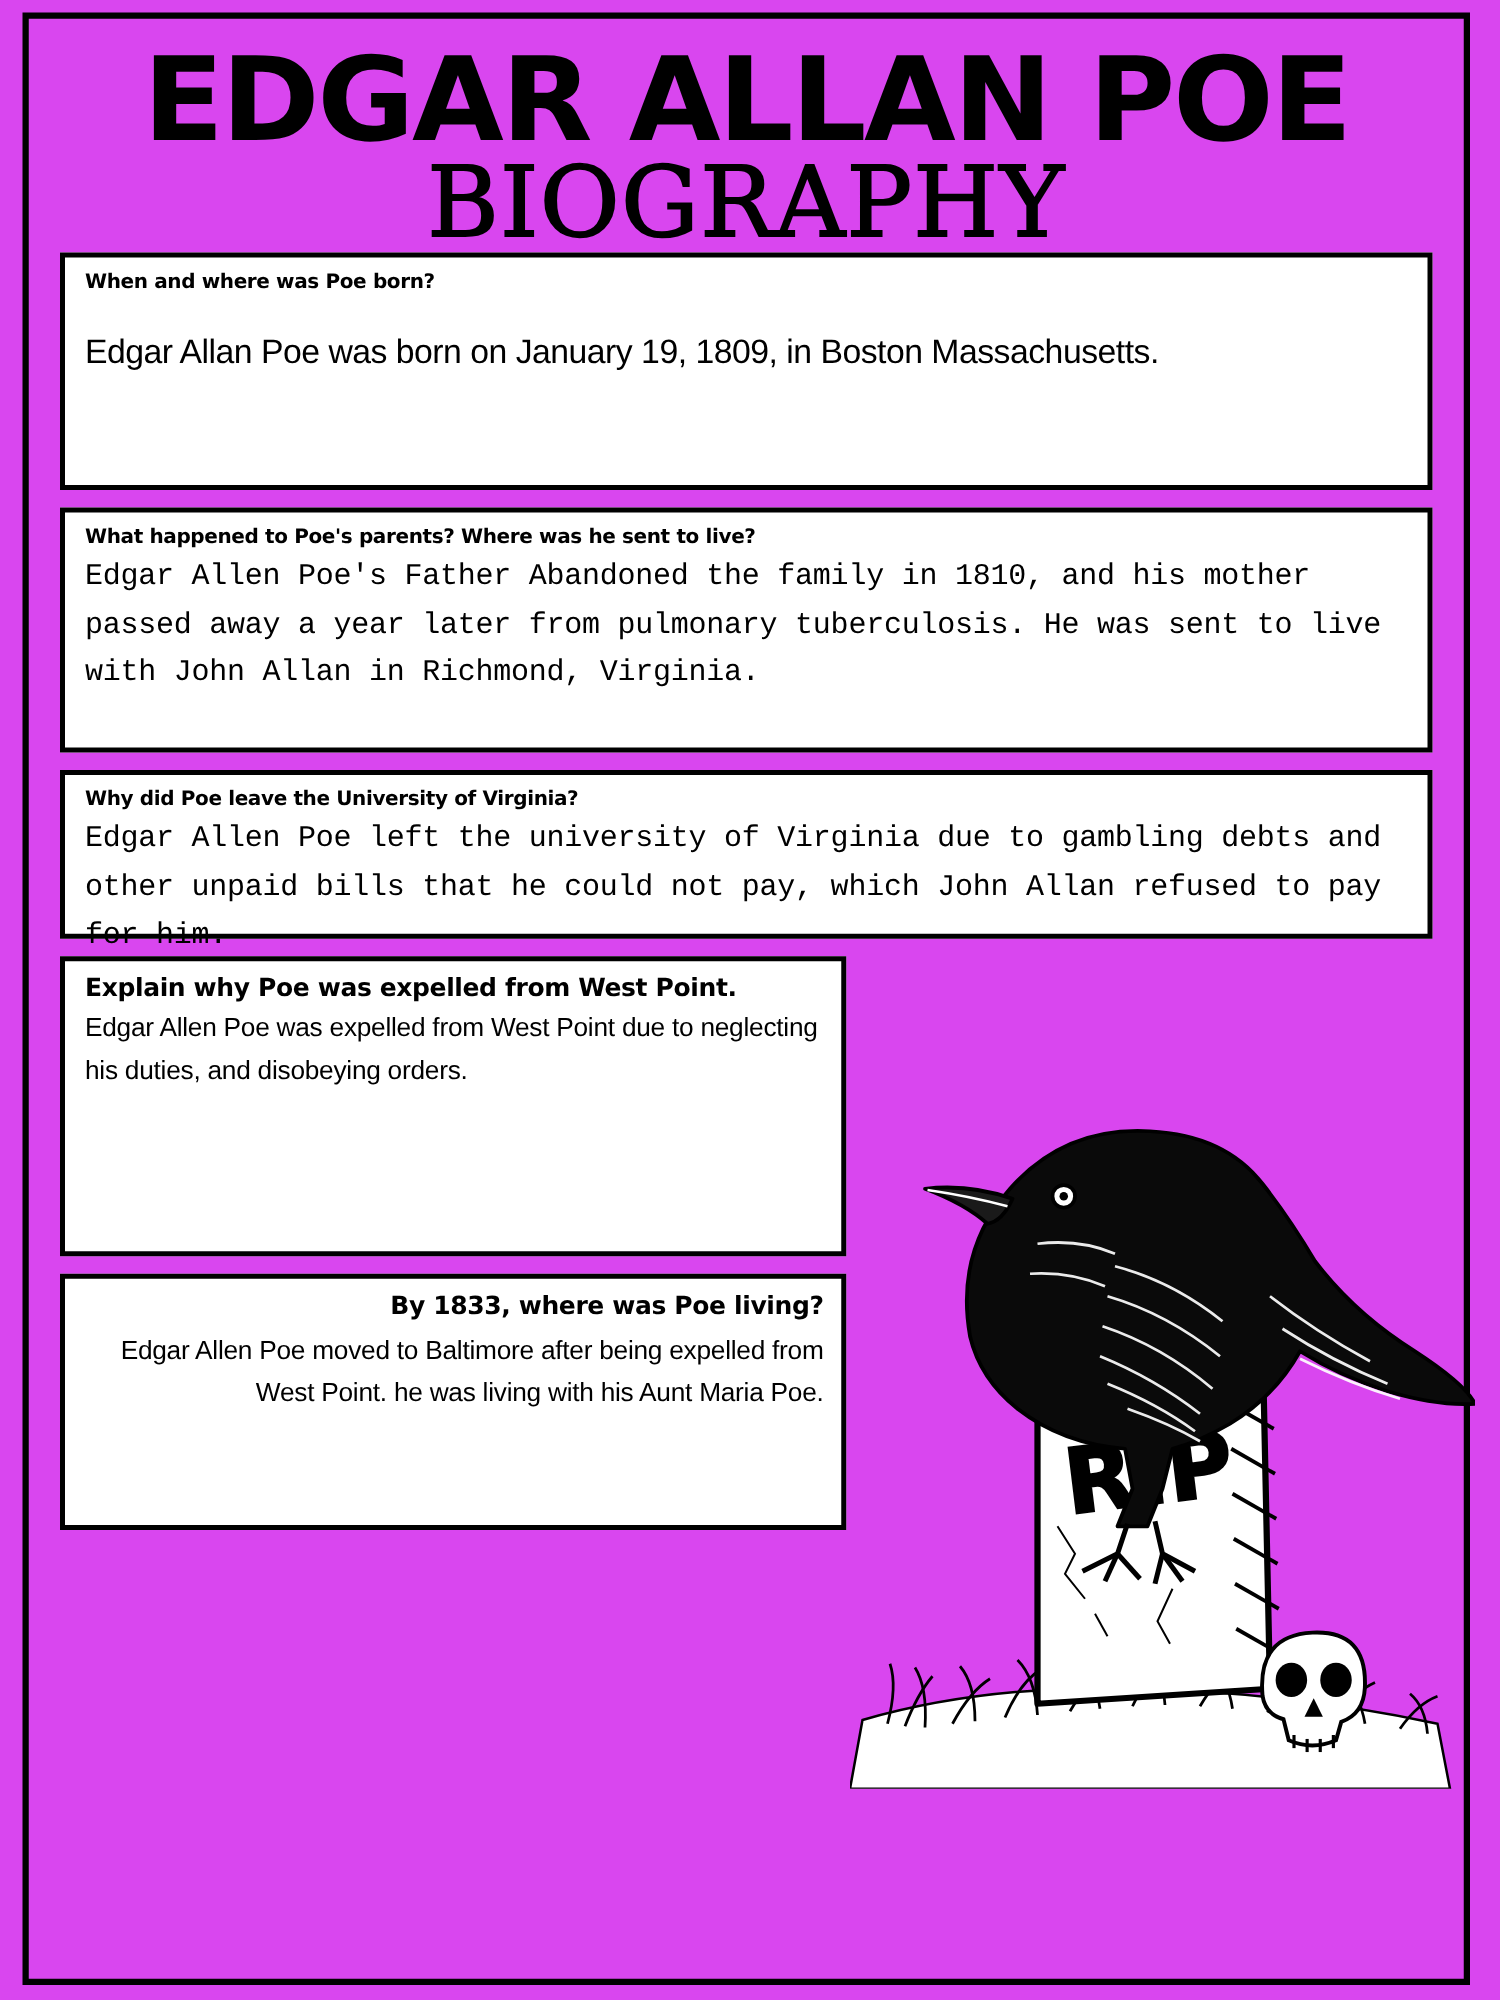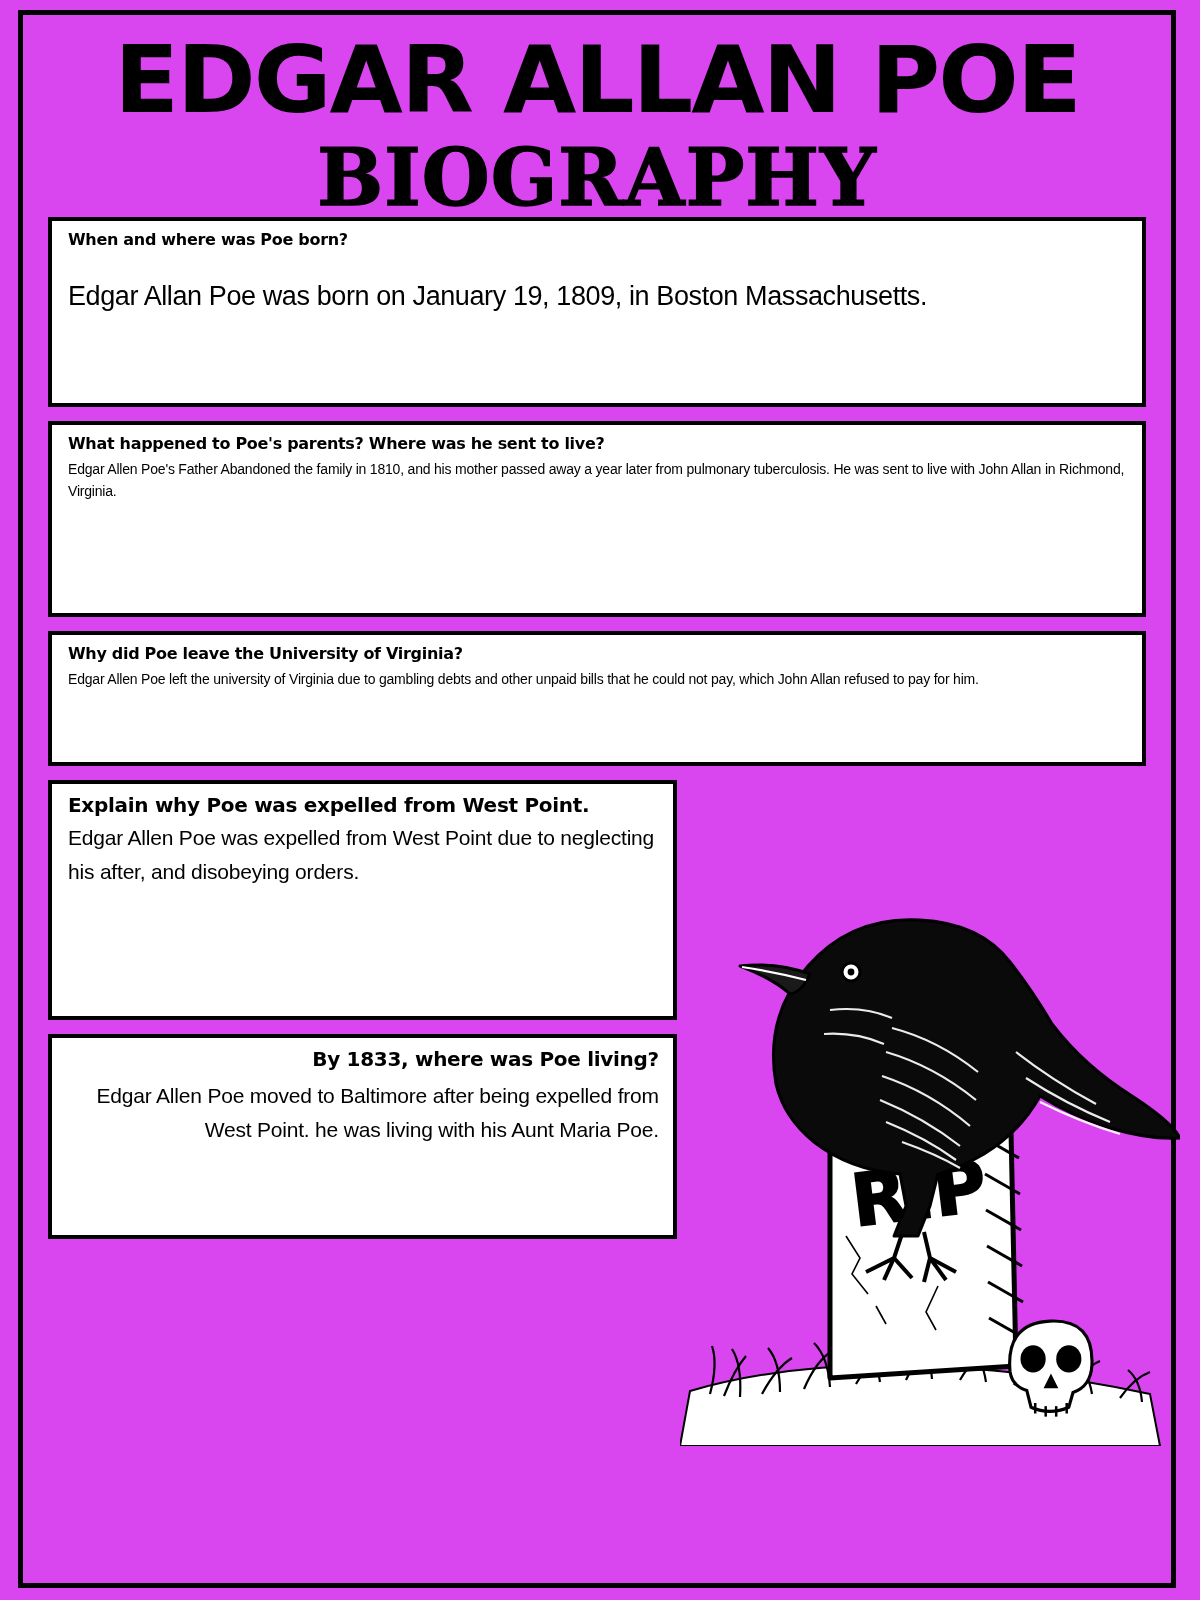--- a/index.html
+++ b/index.html
@@ -53,25 +53,25 @@
     font-family: "DejaVu Sans", sans-serif;
     font-weight: 700;
     font-size: 93px;
     line-height: 0.95;
     letter-spacing: -2px;
     white-space: nowrap;
     transform: scaleX(1.02);
   }
   .sub-title {
     font-family: "DejaVu Serif", serif;
-    font-weight: 700;
+    font-weight: 400;
     font-size: 78px;
     line-height: 1.0;
     letter-spacing: 1px;
-    margin-top: 15px;
+    margin-top: 0;
     -webkit-text-stroke: 1.5px #000;
   }
 
   
   .qbox {
     border: 4px solid #000;
     box-sizing: border-box;
     padding: 10px 14px 10px 16px;
     margin-bottom: 14px;
     background: #fff;
@@ -84,22 +84,23 @@
     line-height: 1.15;
     margin-bottom: 4px;
   }
   .q-answer {
     font-family: "Liberation Sans", sans-serif;
     font-size: 24px;
     line-height: 1.55;
     letter-spacing: -0.2px;
   }
   .q-answer.small {
-    font-size: 14px;
+    font-size: 24px;
     line-height: 1.62;
+    font-family: Liberation Mono, monospace;
   }
   .q-answer.tight {
     font-size: 21px;
     line-height: 1.6;
   }
 
   
   #box-born {
     height: 190px;
   }
@@ -174,21 +175,21 @@
       <div class="q-label">Why did Poe leave the University of Virginia?</div>
       <div class="q-answer small">Edgar Allen Poe left the university of Virginia due to gambling debts and other unpaid bills that he could not pay, which John Allan refused to pay for him.</div>
     </div>
 
     <div class="lower">
       <div class="lower-left">
 
 
         <div class="qbox" id="box-westpoint">
           <div class="q-label">Explain why Poe was expelled from West Point.</div>
-          <div class="q-answer tight">Edgar Allen Poe was expelled from West Point due to neglecting his after, and disobeying orders.</div>
+          <div class="q-answer tight">Edgar Allen Poe was expelled from West Point due to neglecting his duties, and disobeying orders.</div>
         </div>
 
         <div class="qbox" id="box-baltimore">
           <div class="q-label">By 1833, where was Poe living?</div>
           <div class="q-answer tight">Edgar Allen Poe moved to Baltimore after being expelled from West Point. he was living with his Aunt Maria Poe.</div>
         </div>
 
       </div>
 
       <div class="lower-right">

